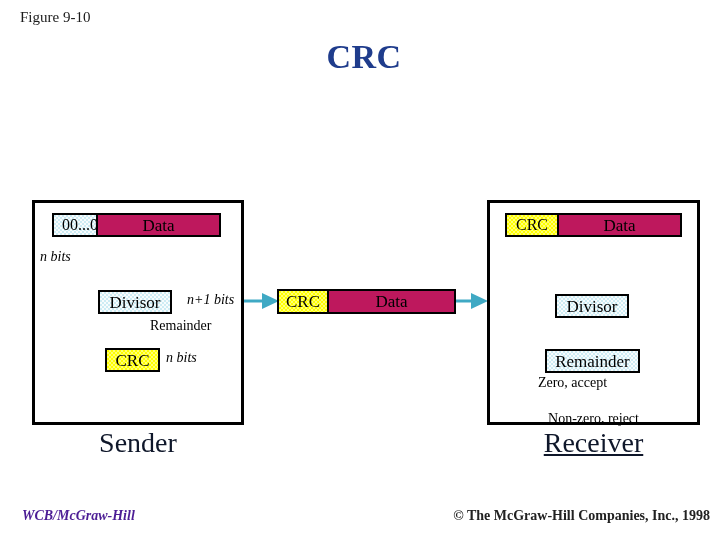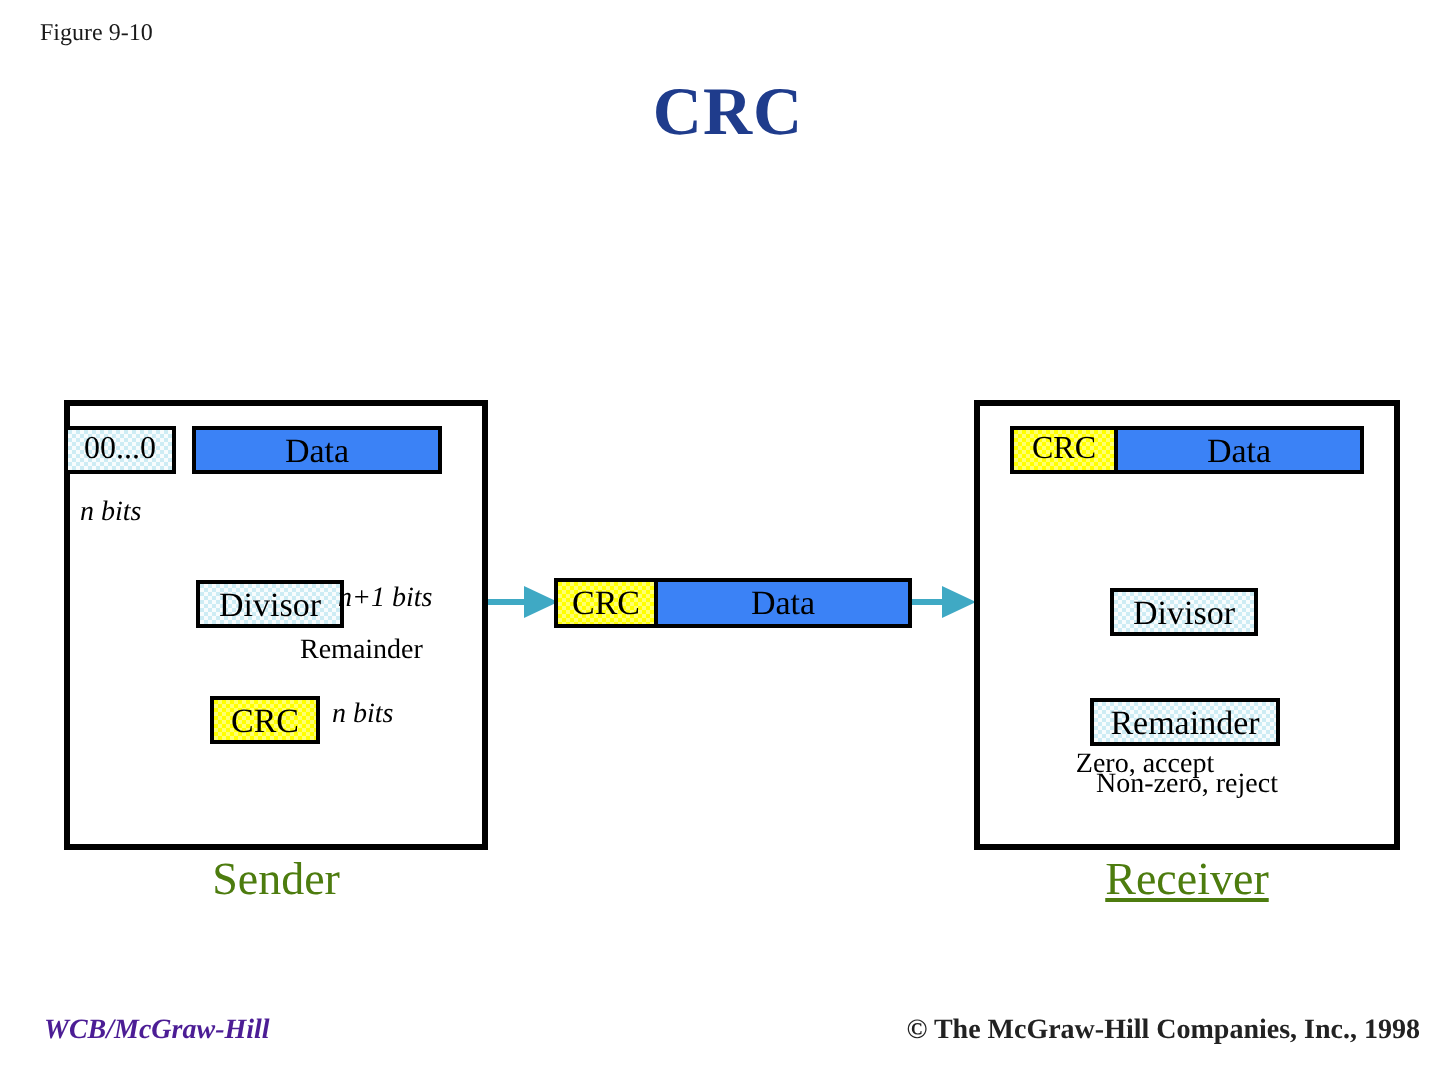--- a/index.html
+++ b/index.html
@@ -14,21 +14,21 @@
     overflow: hidden;
     font-family: "Liberation Serif", "DejaVu Serif", serif;
     color: #000000;
   }
 
   
   .figure-label {
     position: absolute;
     left: 20px;
     top: 10px;
-    font-size: 12px;
+    font-size: 15px;
     line-height: 1;
     color: #1a1a1a;
   }
   .slide-title {
     position: absolute;
     left: 0;
     top: 38px;
     width: 728px;
     text-align: center;
     font-size: 34px;
@@ -61,41 +61,41 @@
     border: 3px solid #000000;
     background: #ffffff;
     box-sizing: border-box;
   }
   #sender-box  { left: 32px;  top: 200px; width: 212px; height: 225px; }
   #receiver-box{ left: 487px; top: 200px; width: 213px; height: 225px; }
 
   .party-caption {
     position: absolute;
     top: 427px;
-    font-size: 23px;
-    color: #4d7c0f;
+    font-size: 28px;
+    color: #0f172a;
     text-align: center;
   }
   #sender-caption   { left: 32px;  width: 212px; }
   #receiver-caption { left: 487px; width: 213px; text-decoration: underline; }
 
   
   .cell {
     position: absolute;
     box-sizing: border-box;
     border: 2px solid #000000;
     display: flex;
     align-items: center;
     justify-content: center;
     font-size: 17px;
     line-height: 1;
     color: #000000;
     white-space: nowrap;
   }
-  .cell-white { background: #3b82f6; }
+  .cell-white { background: #be185d; }
   .cell-blue {
     background-color: #cdecf4;
     background-image:
       linear-gradient(45deg, rgba(255,255,255,.85) 25%, transparent 25%, transparent 75%, rgba(255,255,255,.85) 75%),
       linear-gradient(45deg, rgba(255,255,255,.85) 25%, transparent 25%, transparent 75%, rgba(255,255,255,.85) 75%);
     background-size: 4px 4px;
     background-position: 0 0, 2px 2px;
   }
   .cell-yellow {
     background-color: #ffff00;
@@ -158,29 +158,29 @@
              L 592 299 L 548 263 L 563 263 L 563 254 L 515 254 Z" fill="#EE0000" stroke="#5BB8C8" stroke-width="3" stroke-linejoin="round"></path>
   </g>
 
   <g>
     <path d="M 585 317 L 599 317 L 599 335 L 608 335 L 592 352 L 576 335 L 585 335 Z" fill="#EE0000" stroke="#5BB8C8" stroke-width="3" stroke-linejoin="round"></path>
   </g>
 </svg>
 
 <div class="party-box" id="sender-box"></div>
 
-<div class="cell cell-blue" style="left:32px; top:213px; width:56px; height:24px; font-size:16px;">00...0</div>
+<div class="cell cell-blue" style="left:52px; top:213px; width:56px; height:24px; font-size:16px;">00...0</div>
 <div class="cell cell-white" style="left:96px; top:213px; width:125px; height:24px;">Data</div>
 
 <div class="note" style="left:40px; top:250px;">
   <i>n bits</i>
 </div>
 
 <div class="cell cell-blue" style="left:98px; top:290px; width:74px; height:24px;">Divisor</div>
-<div class="note" style="left:169px; top:293px;text-align:right;">
+<div class="note" style="left:187px; top:293px;text-align:right;">
   <i>n+1 bits</i>
 </div>
 
 <div class="note" style="left:150px; top:319px;">Remainder</div>
 
 <div class="cell cell-yellow" style="left:105px; top:348px; width:55px; height:24px;">CRC</div>
 <div class="note" style="left:166px; top:351px;">
   <i>n bits</i>
 </div>
 
@@ -192,18 +192,18 @@
 <div class="party-box" id="receiver-box"></div>
 
 <div class="cell cell-yellow" style="left:505px; top:213px; width:54px; height:24px; font-size:16px;">CRC</div>
 <div class="cell cell-white" style="left:557px; top:213px; width:125px; height:24px;">Data</div>
 
 <div class="cell cell-blue" style="left:555px; top:294px; width:74px; height:24px;">Divisor</div>
 
 <div class="cell cell-blue" style="left:545px; top:349px; width:95px; height:24px;">Remainder</div>
 
 <div class="note note-center" style="left:487px; top:376px; width:171px;">Zero, accept</div>
-<div class="note note-center" style="left:487px; top:386px; width:213px;">Non-zero, reject</div>
+<div class="note note-center" style="left:487px; top:412px; width:213px;">Non-zero, reject</div>
 
 <div class="party-caption" id="receiver-caption">Receiver</div>
 
 <div class="footer-left">WCB/McGraw-Hill</div>
 <div class="footer-right">© The McGraw-Hill Companies, Inc., 1998</div>
 
 </body></html>

